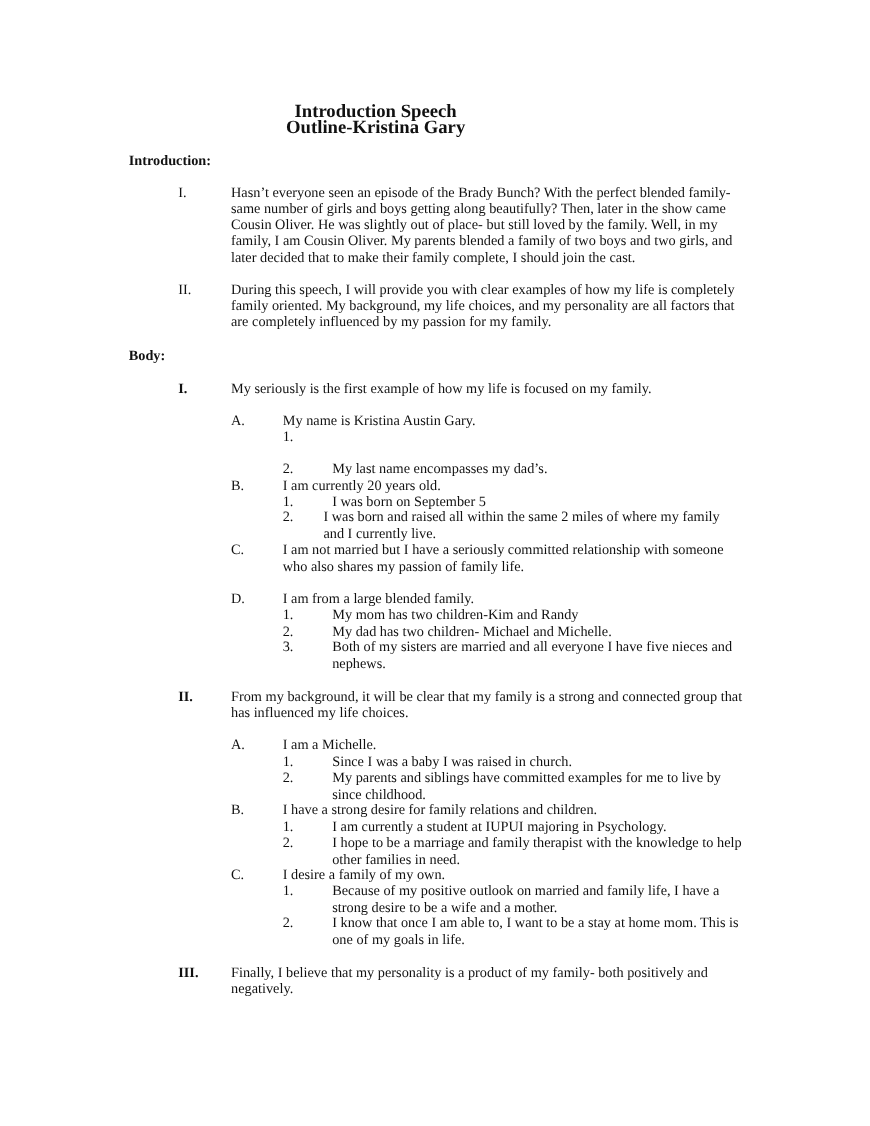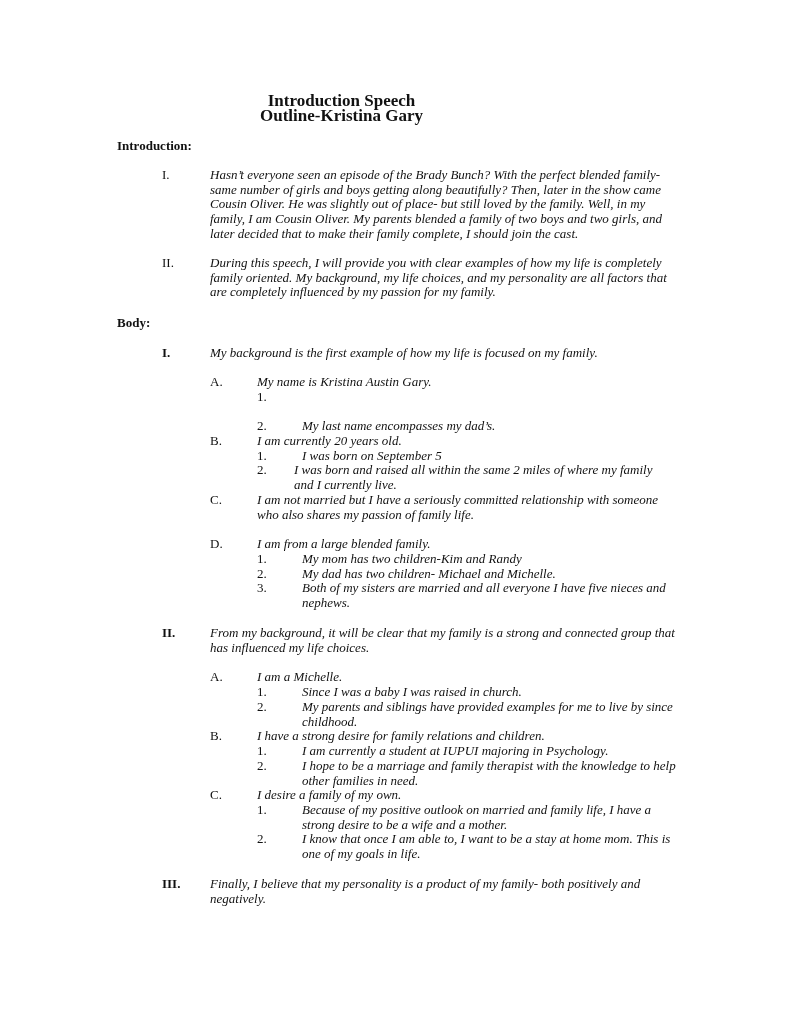--- a/index.html
+++ b/index.html
@@ -2,21 +2,21 @@
 <html><head>
 <meta charset="utf-8">
 <style>
   html, body { margin: 0; padding: 0; background: #ffffff; }
   body { width: 791px; height: 1024px; position: relative; overflow: hidden;
          font-family: "Liberation Serif", "DejaVu Serif", serif; color: #111; font-size: 13px; line-height: 14.7px; }
   .page { position: absolute; left: 0; top: 0; width: 791px; height: 1024px; }
   .title { position: absolute; left: 0; width: 631px; text-align: center; font-weight: bold; font-size: 17px; margin-left: 26px; }
   .heading { position: absolute; left: 117px; font-weight: bold; }
   .num { position: absolute; }
-  .txt { position: absolute; font-style: italic; }
+  .txt { position: absolute; }
   .bold { font-weight: bold; }
 </style>
 </head>
 <body>
 
 <div class="page">
 
   <div class="title" style="top:94px">Introduction Speech</div>
   <div class="title" style="top:109px">Outline-Kristina Gary</div>
 
@@ -24,21 +24,21 @@
 
   <div class="num" style="left:162px;top:168px">I.</div>
   <div class="txt" style="left:210px;top:168px;width:470px">Hasn’t everyone seen an episode of the Brady Bunch?  With the perfect blended family-same number of girls and boys getting along beautifully?  Then, later in the show came Cousin Oliver.  He was slightly out of place- but still loved by the family.  Well, in my family, I am Cousin Oliver.  My parents blended a family of two boys and two girls, and later decided that to make their family complete, I should join the cast.</div>
 
   <div class="num" style="left:162px;top:256px">II.</div>
   <div class="txt" style="left:210px;top:256px;width:470px">During this speech, I will provide you with clear examples of how my life is completely family oriented.  My background, my life choices, and my personality are all factors that are completely influenced by my passion for my family.</div>
 
   <div class="heading" style="top:316px">Body:</div>
 
   <div class="num bold" style="left:162px;top:346px">I.</div>
-  <div class="txt" style="left:210px;top:346px;width:470px">My background is the first example of how my life is focused on my family.</div>
+  <div class="txt" style="left:210px;top:346px;width:470px">My seriously is the first example of how my life is focused on my family.</div>
 
   <div class="num" style="left:210px;top:375px">A.</div>
   <div class="txt" style="left:257px;top:375px;width:420px">My name is Kristina Austin Gary.</div>
   <div class="num" style="left:257px;top:390px">1.</div>
   <div class="num" style="left:257px;top:419px">2.</div>
   <div class="txt" style="left:302px;top:419px;width:375px">My last name encompasses my dad’s.</div>
 
   <div class="num" style="left:210px;top:434px">B.</div>
   <div class="txt" style="left:257px;top:434px;width:420px">I am currently 20 years old.</div>
   <div class="num" style="left:257px;top:449px">1.</div>
@@ -59,21 +59,21 @@
   <div class="txt" style="left:302px;top:581px;width:375px">Both of my sisters are married and all everyone I have five nieces and nephews.</div>
 
   <div class="num bold" style="left:162px;top:626px">II.</div>
   <div class="txt" style="left:210px;top:626px;width:470px">From my background, it will be clear that my family is a strong and connected group  that has influenced my life choices.</div>
 
   <div class="num" style="left:210px;top:670px">A.</div>
   <div class="txt" style="left:257px;top:670px;width:420px">I am a Michelle.</div>
   <div class="num" style="left:257px;top:685px">1.</div>
   <div class="txt" style="left:302px;top:685px;width:380px">Since I was a baby I was raised in church.</div>
   <div class="num" style="left:257px;top:700px">2.</div>
-  <div class="txt" style="left:302px;top:700px;width:380px">My parents and siblings have provided examples for me to live by since childhood.</div>
+  <div class="txt" style="left:302px;top:700px;width:380px">My parents and siblings have committed examples for me to live by since childhood.</div>
 
   <div class="num" style="left:210px;top:729px">B.</div>
   <div class="txt" style="left:257px;top:729px;width:420px">I have a strong desire for family relations and children.</div>
   <div class="num" style="left:257px;top:744px">1.</div>
   <div class="txt" style="left:302px;top:744px;width:380px">I am currently a student at IUPUI majoring in Psychology.</div>
   <div class="num" style="left:257px;top:759px">2.</div>
   <div class="txt" style="left:302px;top:759px;width:380px">I hope to be a marriage and family therapist with the knowledge to help other families in need.</div>
 
   <div class="num" style="left:210px;top:788px">C.</div>
   <div class="txt" style="left:257px;top:788px;width:420px">I desire a family of my own.</div>

